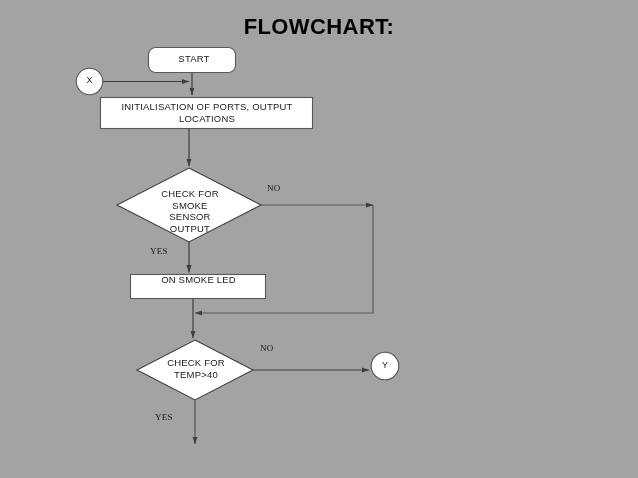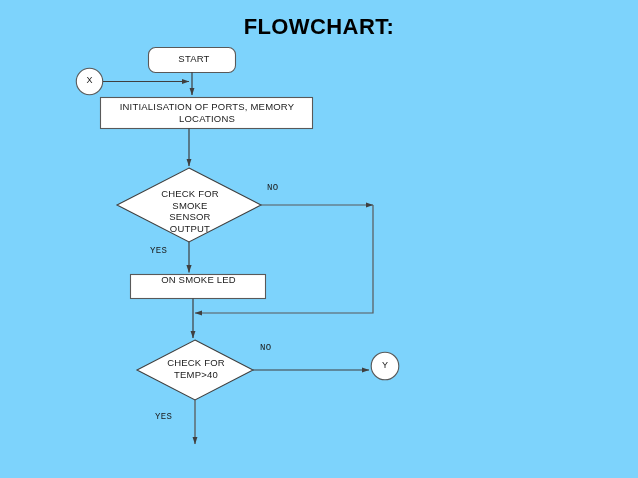--- a/index.html
+++ b/index.html
@@ -4,21 +4,21 @@
 <style>
   html, body {
     margin: 0;
     padding: 0;
     background: #ffffff;
   }
   #page {
     position: relative;
     width: 638px;
     height: 478px;
-    background: #7dd3fc;
+    background: #a3a3a3;
     overflow: hidden;
     font-family: "Liberation Sans", sans-serif;
     color: #1a1a1a;
   }
   #flow-svg {
     position: absolute;
     left: 0;
     top: 0;
     width: 638px;
     height: 478px;
@@ -43,21 +43,21 @@
     color: #1a1a1a;
     font-family: "Liberation Sans", sans-serif;
     white-space: pre-line;
     letter-spacing: 0.2px;
   }
   .edge-label {
     position: absolute;
     font-size: 9px;
     line-height: 11px;
     color: #1a1a1a;
-    font-family: Liberation Mono, monospace;
+    font-family: Liberation Serif, serif;
     letter-spacing: 0.3px;
   }
   .terminator-label {
     position: absolute;
     text-align: center;
     font-size: 9px;
     line-height: 11px;
     color: #1a1a1a;
     font-family: "Liberation Sans", sans-serif;
   }
@@ -145,21 +145,21 @@
 
     <path d="M253,370 L369,370" fill="none" stroke="#3f3f3f" stroke-width="1.2" marker-end="url(#arrow)"></path>
 
     <path d="M195,400 L195,444" fill="none" stroke="#595959" stroke-width="1.3" marker-end="url(#arrow)"></path>
   </svg>
 
   <div class="node-label box-label-start">START</div>
 
   <div class="terminator-label circle-label-x">X</div>
 
-  <div class="node-label box-label-init">INITIALISATION OF PORTS, MEMORY LOCATIONS</div>
+  <div class="node-label box-label-init">INITIALISATION OF PORTS, OUTPUT LOCATIONS</div>
 
   <div class="node-label diamond-label-smoke">CHECK   FOR
 SMOKE
 SENSOR
 OUTPUT</div>
 
   <div class="node-label box-label-led">ON SMOKE LED</div>
 
   <div class="node-label diamond-label-temp">CHECK FOR
 TEMP&gt;40</div>

